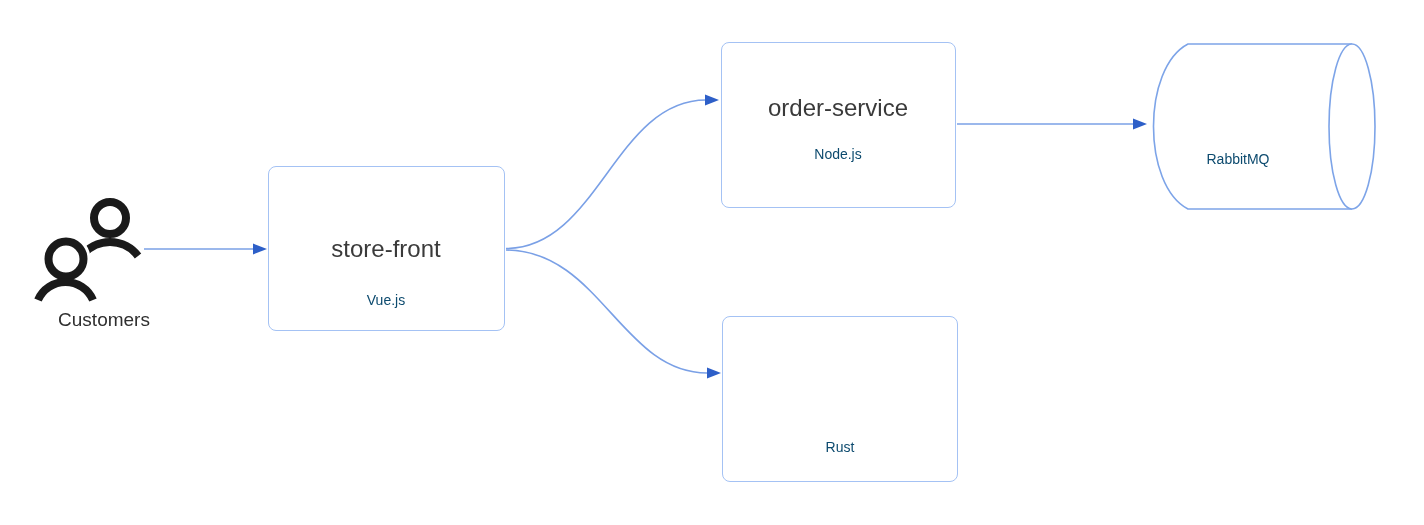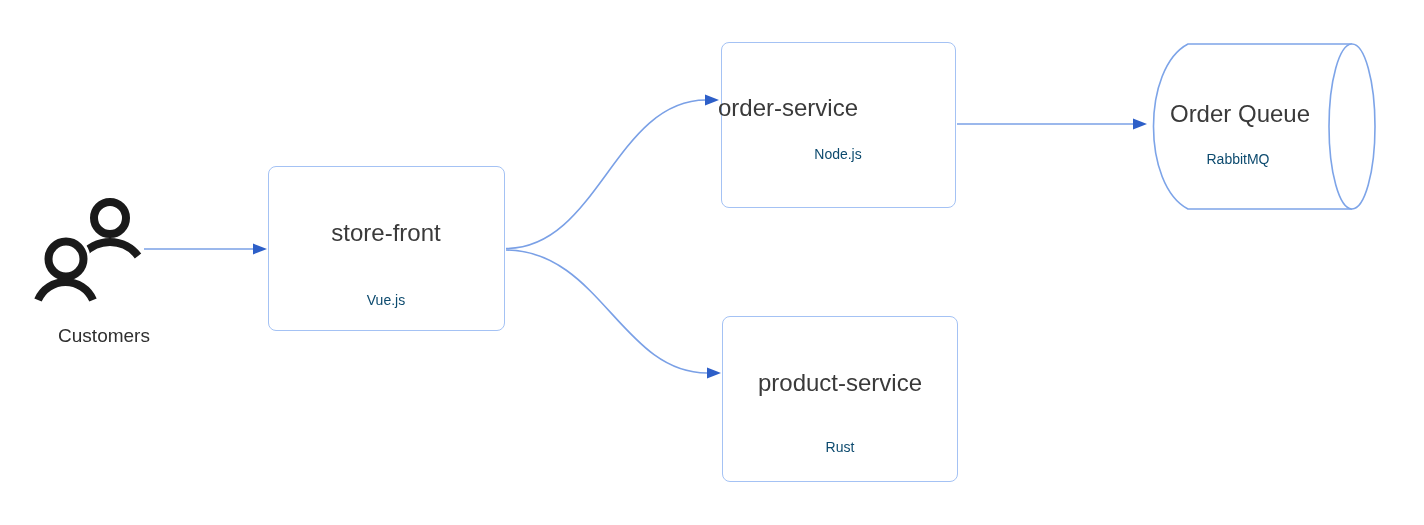--- a/index.html
+++ b/index.html
@@ -87,30 +87,28 @@
       <path class="edge" d="M 957 124 H 1134"></path>
       <polygon class="edge-head" points="1147,124 1133,118.5 1133,129.5"></polygon>
     </g>
 
     <g>
       <path class="cyl-body" d="M 1352 44 H 1188 C 1142 68 1142 185 1188 209 H 1352"></path>
       <ellipse class="cyl-face" cx="1352" cy="126.5" rx="23" ry="82.5"></ellipse>
     </g>
   </svg>
 
-  <div class="actor-label" style="left:104px; top:309px;margin-top:16px;">Customers</div>
+  <div class="actor-label" style="left:104px; top:309px;">Customers</div>
 
   <div class="node-box" style="left:268px; top:166px; width:237px; height:165px;"></div>
-  <div class="node-title" style="left:386px; top:220px;">store-front</div>
+  <div class="node-title" style="left:386px; top:236px;">store-front</div>
   <div class="node-sub" style="left:386px; top:269px;margin-top:24px;">Vue.js</div>
 
   <div class="node-box" style="left:721px; top:42px; width:235px; height:166px;"></div>
-  <div class="node-title" style="left:788px; top:95px;text-align:center;">order-service</div>
+  <div class="node-title" style="left:838px; top:95px;text-align:center;">order-service</div>
   <div class="node-sub" style="left:838px; top:147px;">Node.js</div>
 
   <div class="node-box" style="left:722px; top:316px; width:236px; height:166px;"></div>
-  <div class="node-title" style="left:840px; top:370px;">product-service</div>
   <div class="node-sub" style="left:840px; top:440px;">Rust</div>
 
-  <div class="node-title" style="left:1240px; top:101px;">Order Queue</div>
   <div class="node-sub" style="left:1238px; top:152px;">RabbitMQ</div>
 
 </div>
 
 </body></html>

